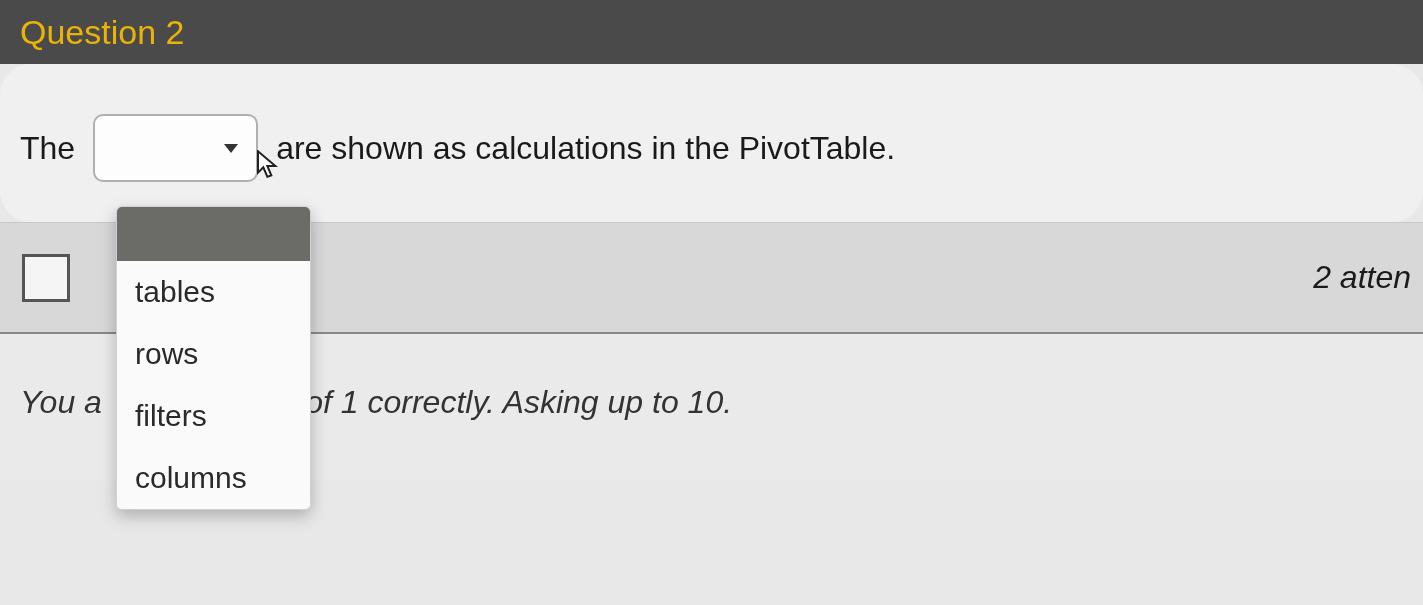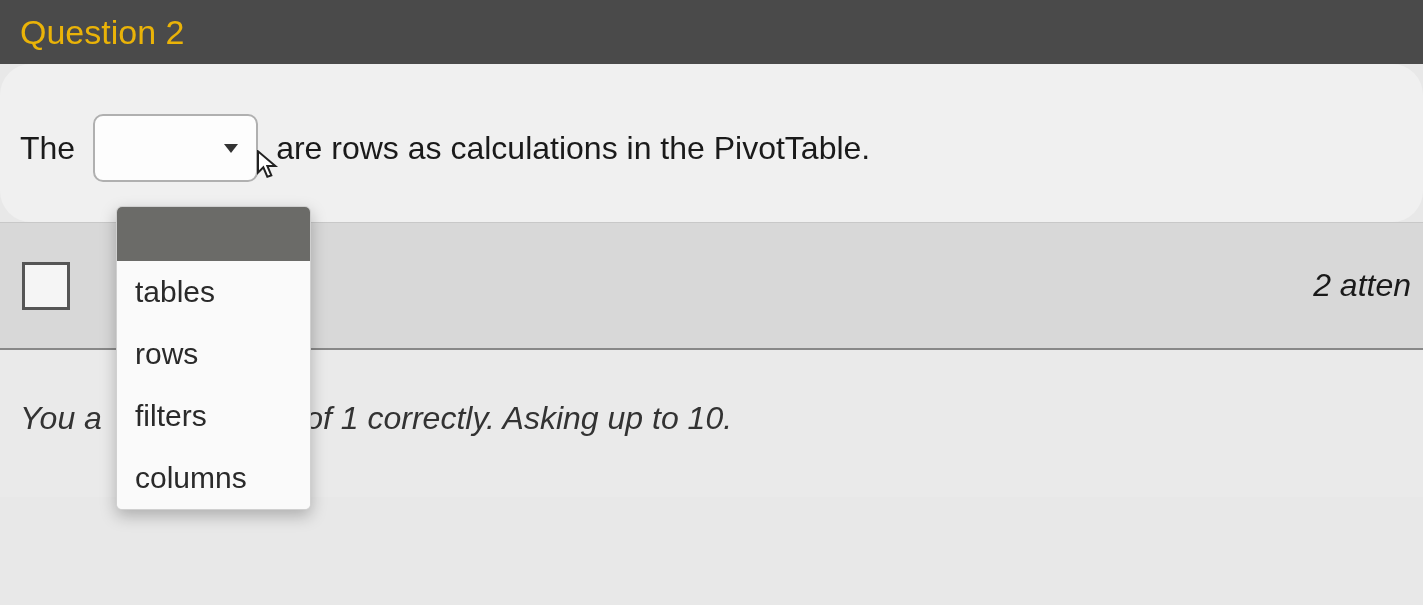--- a/index.html
+++ b/index.html
@@ -62,21 +62,21 @@
       border-top: 9px solid #333;
     }
     .checkbox-row {
       background: #d8d8d8;
       border-top: 1px solid #c8c8c8;
       border-bottom: 2px solid #888;
       padding: 20px 22px;
       display: flex;
       align-items: center;
       justify-content: space-between;
-      height: 128px;
+      height: 112px;
     }
     .checkbox-left {
       display: flex;
       align-items: center;
       gap: 16px;
     }
     .checkbox {
       width: 48px;
       height: 48px;
       border: 3px solid #555;
@@ -136,21 +136,21 @@
 
 <div class="header-bar">
   <span>Question 2</span>
 </div>
 
 <div class="question-area">
   <span class="text-before">The</span>
   <div class="dropdown-trigger">
     <span class="caret-down"></span>
   </div>
-  <span class="text-after">are rows as calculations in the PivotTable.</span>
+  <span class="text-after">are shown as calculations in the PivotTable.</span>
 </div>
 
 <div class="checkbox-row">
   <div class="checkbox-left">
     <div class="checkbox"></div>
   </div>
   <span class="attempts-text">2 atten</span>
 </div>
 
 <div class="feedback-area">

